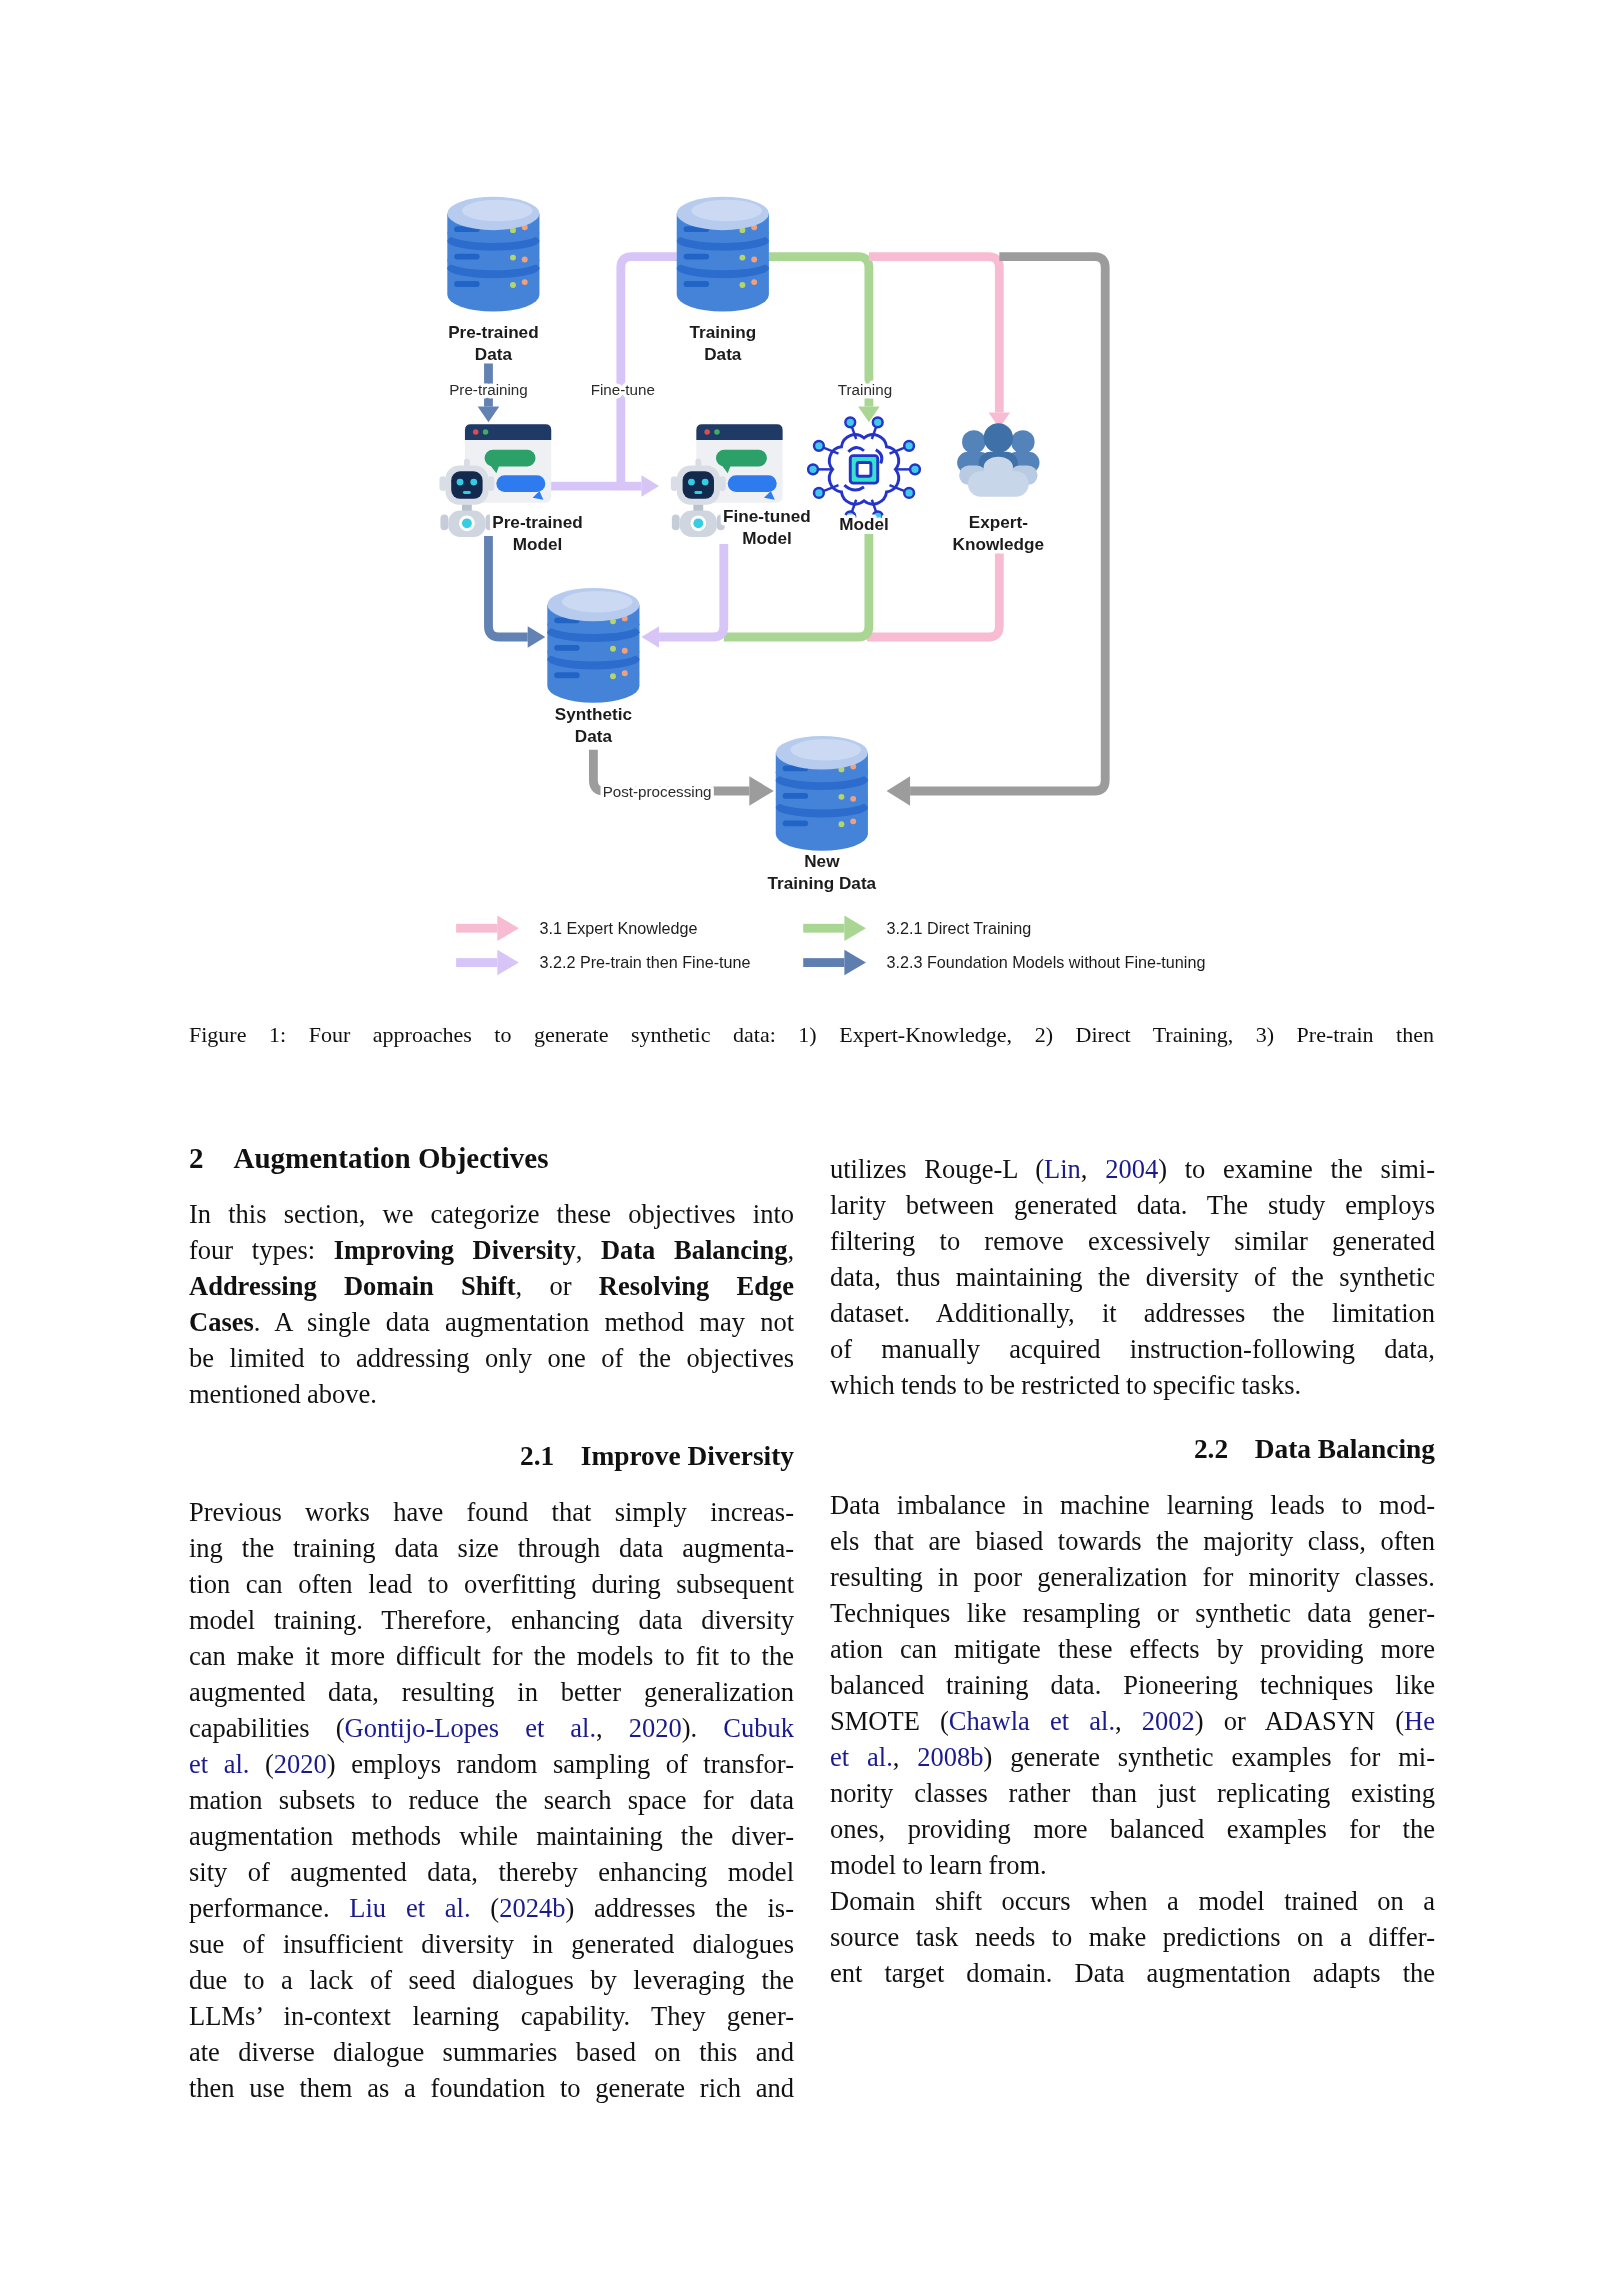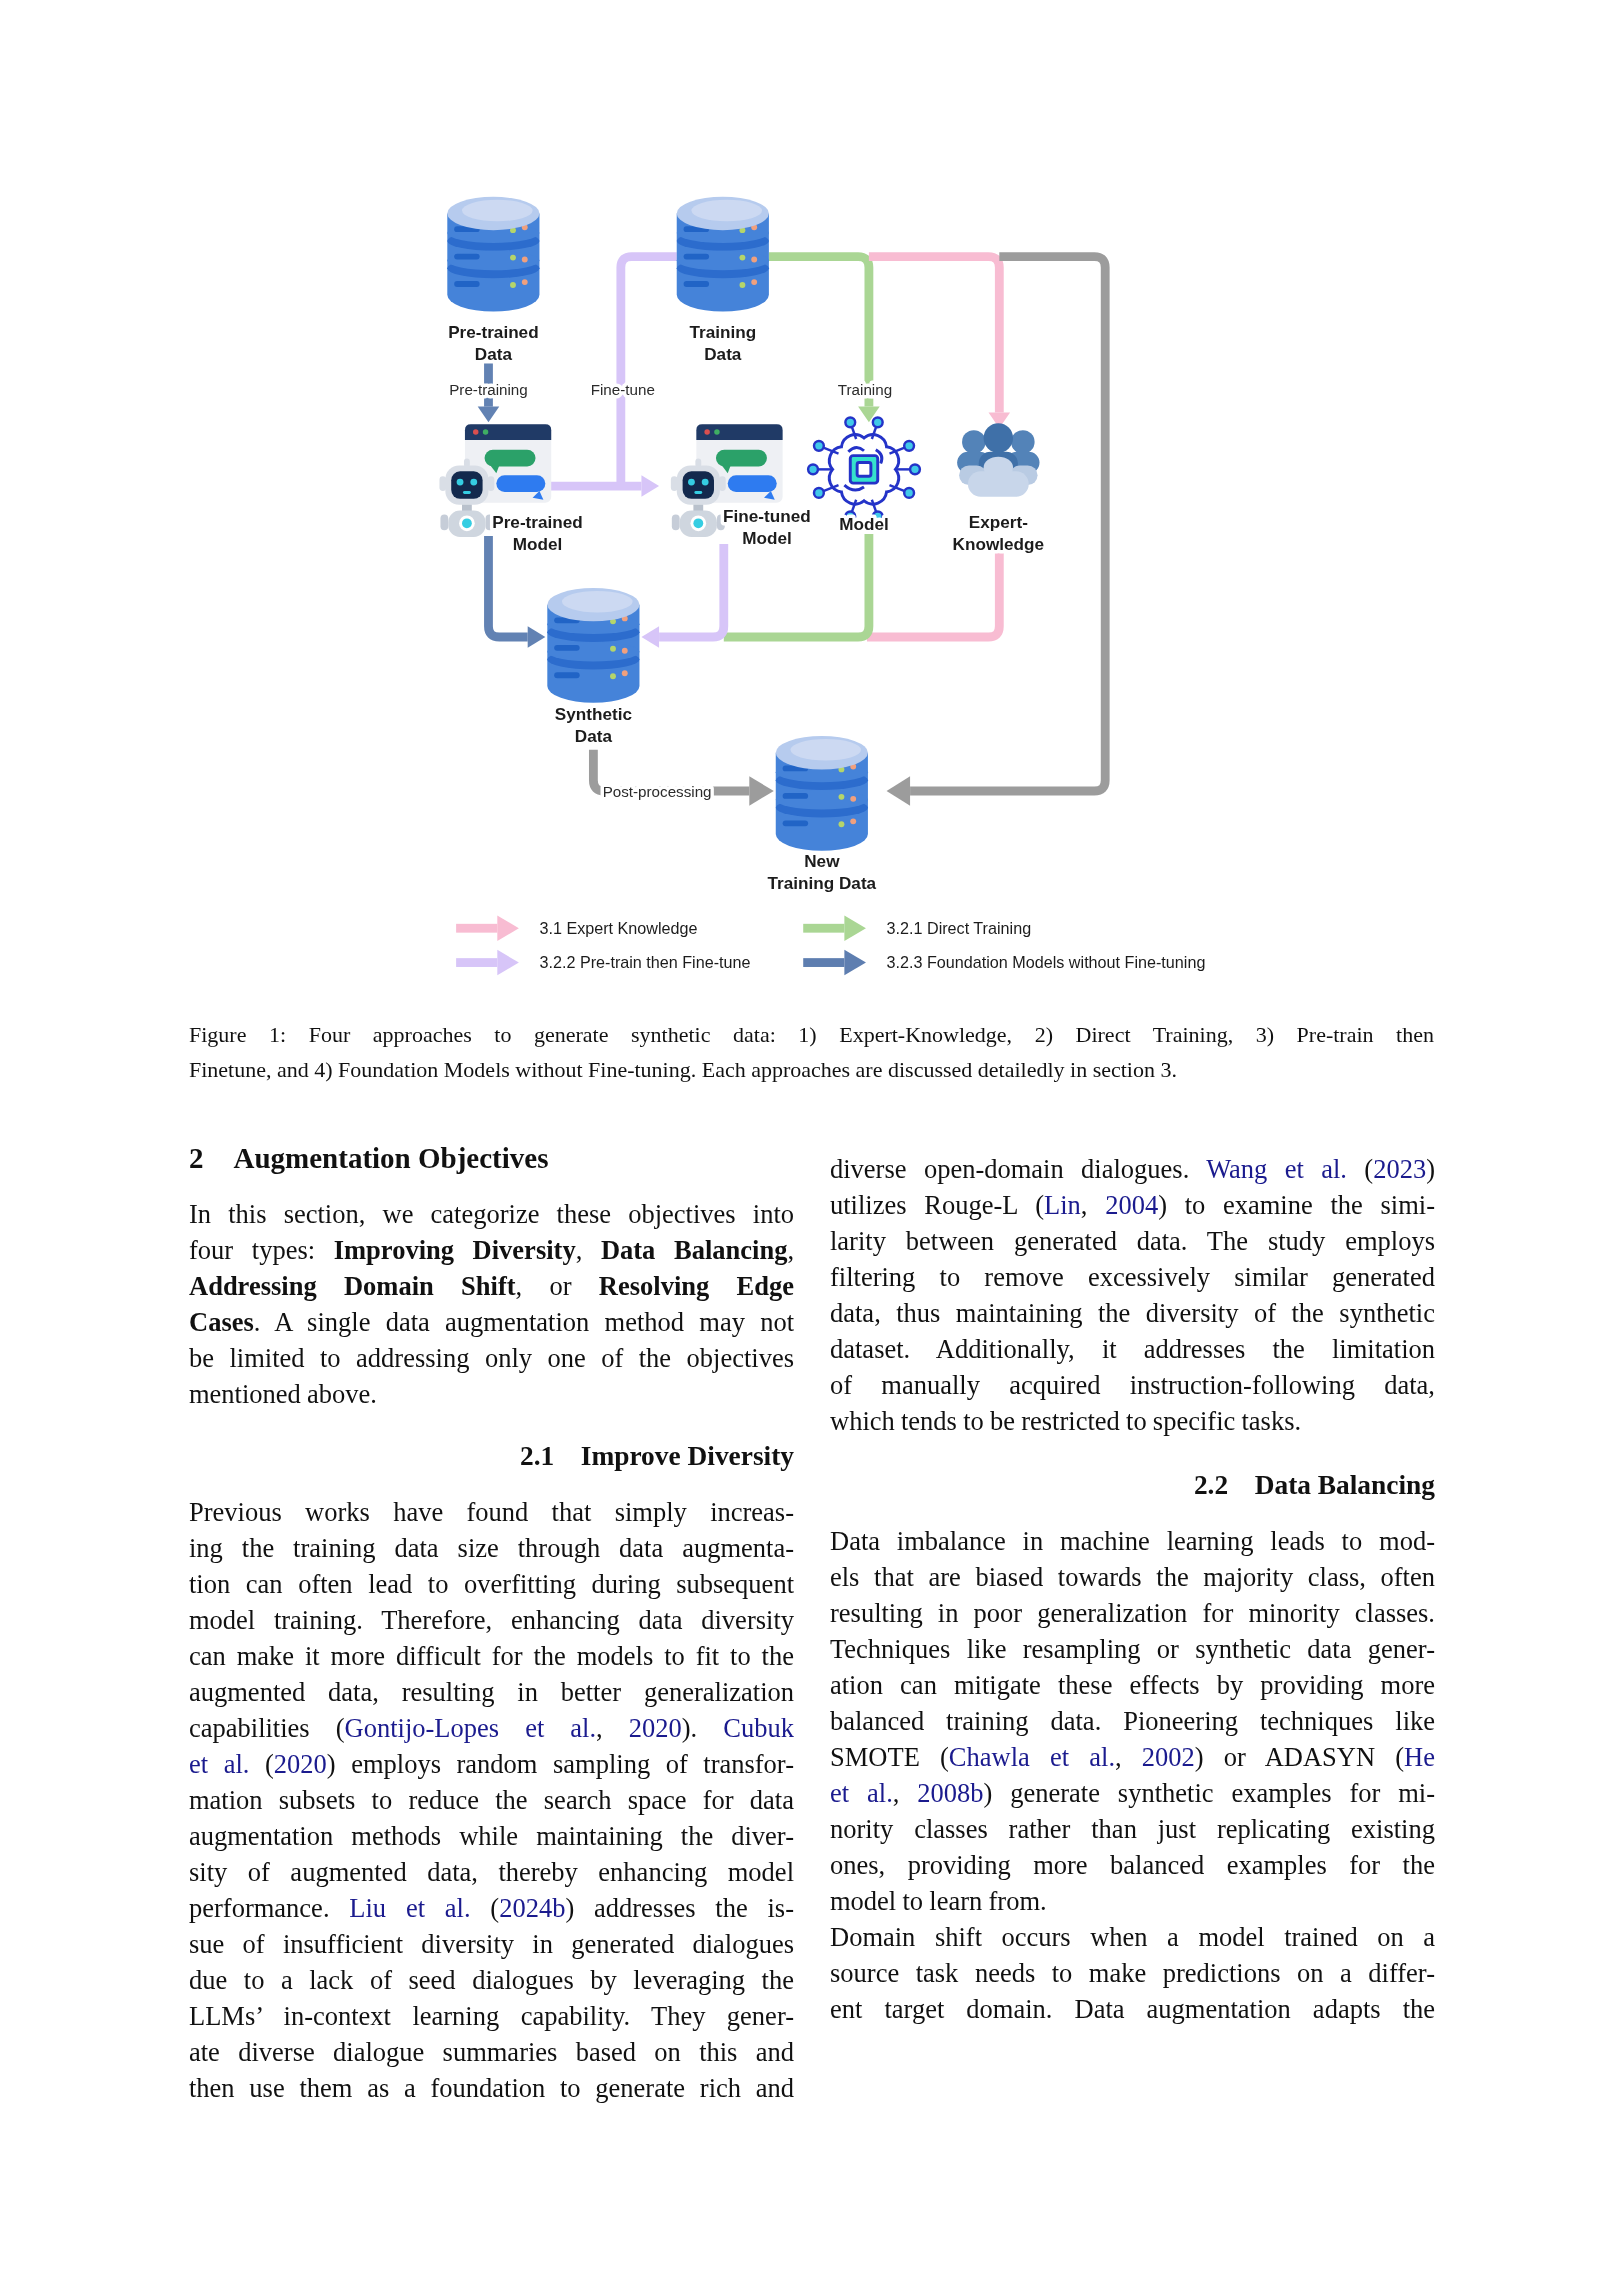--- a/index.html
+++ b/index.html
@@ -266,21 +266,20 @@
         </g>
         <g>
           <rect x="399" y="842.5" width="42" height="9" fill="#5e7eb0"></rect>
           <polygon points="441,834 463,847 441,860" fill="#5e7eb0"></polygon>
           <text class="fig-legend" x="484" y="853">3.2.3 Foundation Models without Fine-tuning</text>
         </g>
       </svg>
     </div>
   <div class="caption" id="caption">
       <div class="capline">Figure 1: Four approaches to generate synthetic data: 1) Expert-Knowledge, 2) Direct Training, 3) Pre-train then</div>
-      <div class="capline nj">Finetune, and 4) Foundation Models without Fine-tuning. Each approaches are discussed detailedly in section 3.</div>
     </div>
   <div class="col col-left" id="col-left">
       <div class="h2 "><span class="secnum">2</span><span class="sectitle">Augmentation Objectives</span></div>
       <div class="para">
         <div class="bodyline"><span>In this section, we categorize these objectives into</span></div>
         <div class="bodyline"><span>four types: </span><span class="b">Improving Diversity</span><span>, </span><span class="b">Data Balancing</span><span>,</span></div>
         <div class="bodyline"><span class="b">Addressing Domain Shift</span><span>, or </span><span class="b">Resolving Edge</span></div>
         <div class="bodyline"><span class="b">Cases</span><span>. A single data augmentation method may not</span></div>
         <div class="bodyline"><span>be limited to addressing only one of the objectives</span></div>
         <div class="bodyline nj"><span>mentioned above.</span></div>
@@ -301,21 +300,20 @@
         <div class="bodyline"><span>performance. </span><span class="cite">Liu et al.</span><span> (</span><span class="cite">2024b</span><span>) addresses the is-</span></div>
         <div class="bodyline"><span>sue of insufficient diversity in generated dialogues</span></div>
         <div class="bodyline"><span>due to a lack of seed dialogues by leveraging the</span></div>
         <div class="bodyline"><span>LLMs’ in-context learning capability. They gener-</span></div>
         <div class="bodyline"><span>ate diverse dialogue summaries based on this and</span></div>
         <div class="bodyline"><span>then use them as a foundation to generate rich and</span></div>
       </div>
     </div>
   <div class="col col-right" id="col-right">
       <div class="para">
-        <div class="bodyline"><span>diverse open-domain dialogues. </span><span class="cite">Wang et al.</span><span> (</span><span class="cite">2023</span><span>)</span></div>
         <div class="bodyline"><span>utilizes Rouge-L (</span><span class="cite">Lin</span><span>, </span><span class="cite">2004</span><span>) to examine the simi-</span></div>
         <div class="bodyline"><span>larity between generated data. The study employs</span></div>
         <div class="bodyline"><span>filtering to remove excessively similar generated</span></div>
         <div class="bodyline"><span>data, thus maintaining the diversity of the synthetic</span></div>
         <div class="bodyline"><span>dataset. Additionally, it addresses the limitation</span></div>
         <div class="bodyline"><span>of manually acquired instruction-following data,</span></div>
         <div class="bodyline nj"><span>which tends to be restricted to specific tasks.</span></div>
       </div>
       <div class="h3 first-gap"><span class="secnum">2.2</span><span class="sectitle">Data Balancing</span></div>
       <div class="para">

